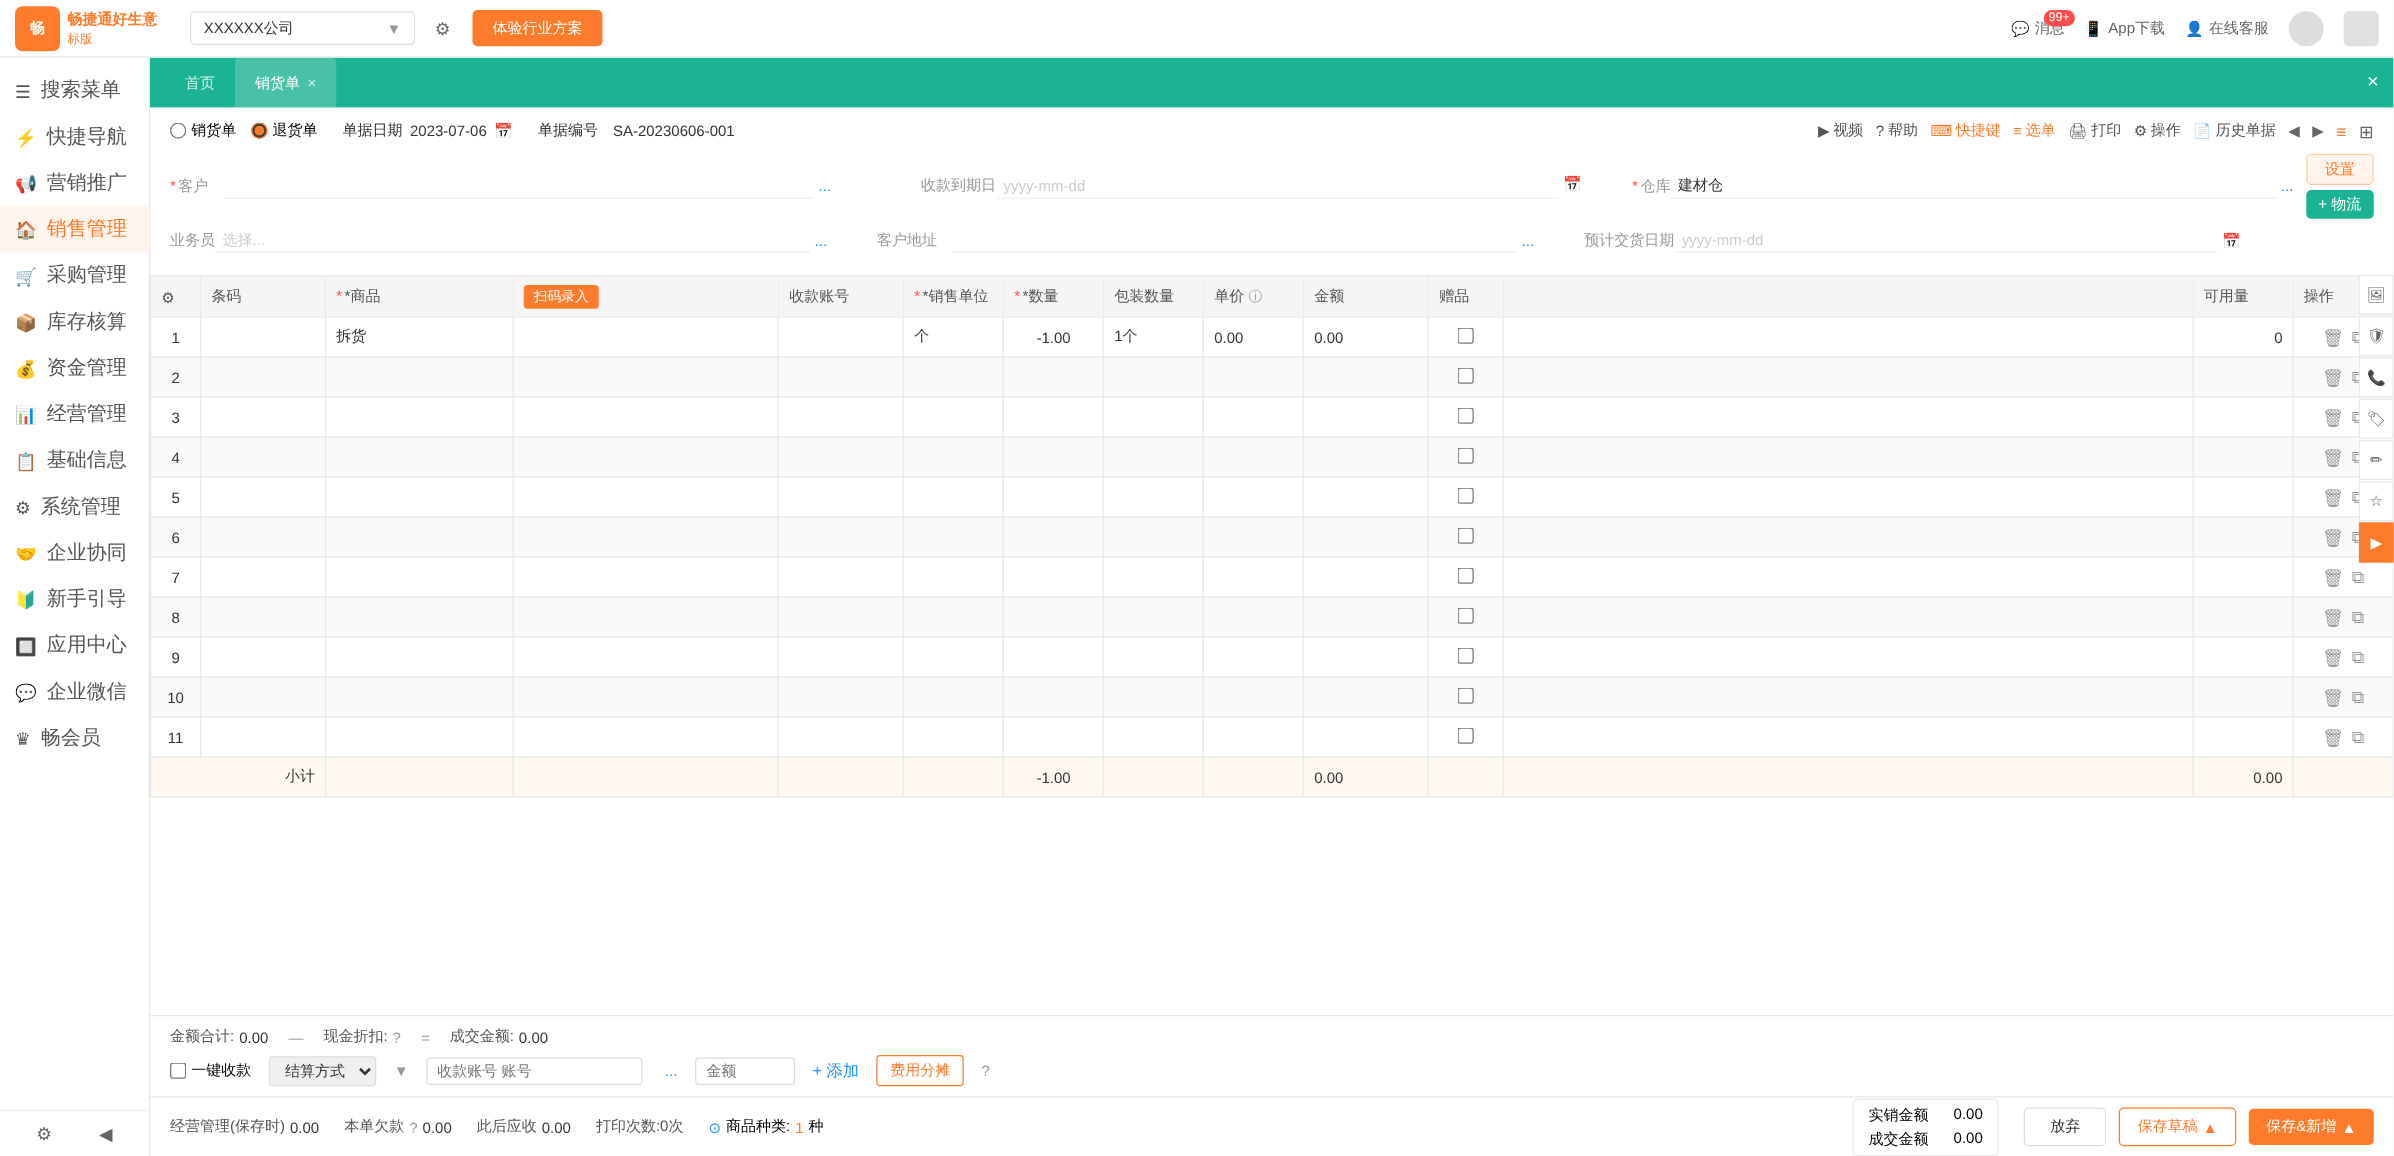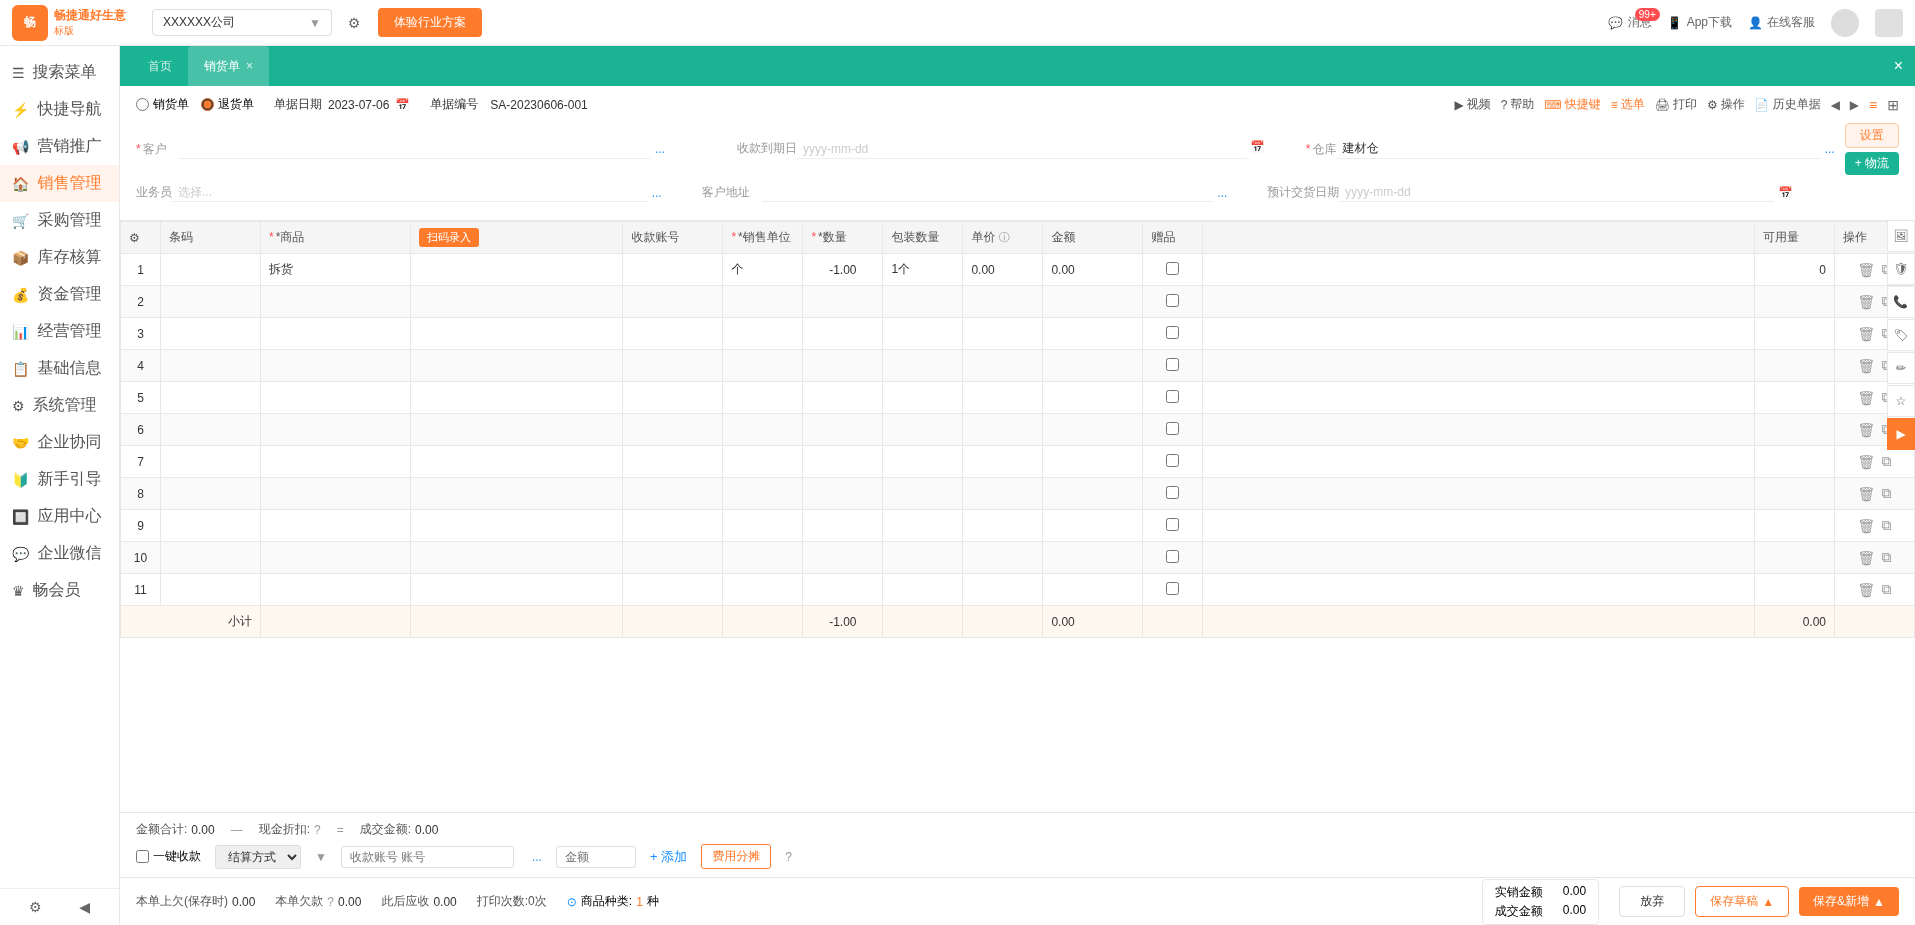--- a/index.html
+++ b/index.html
@@ -658,21 +658,21 @@
           <span class="field-dots">...</span>
           <input type="text" class="amount-input" placeholder="金额" style="">
           <span class="add-btn" style="display:flex;align-items:center;gap:2px;">+ 添加</span>
           <button class="expense-btn">费用分摊</button>
           <span class="help-icon">?</span>
         </div>
       </div>
 
       <div class="status-bar">
         <div class="status-item">
-          <span>本单上欠(保存时)</span>
+          <span>经营管理(保存时)</span>
           <span class="status-value">0.00</span>
         </div>
         <div class="status-item">
           <span>本单欠款</span>
           <span class="help-icon">?</span>
           <span class="status-value">0.00</span>
         </div>
         <div class="status-item">
           <span>此后应收</span>
           <span class="status-value">0.00</span>

